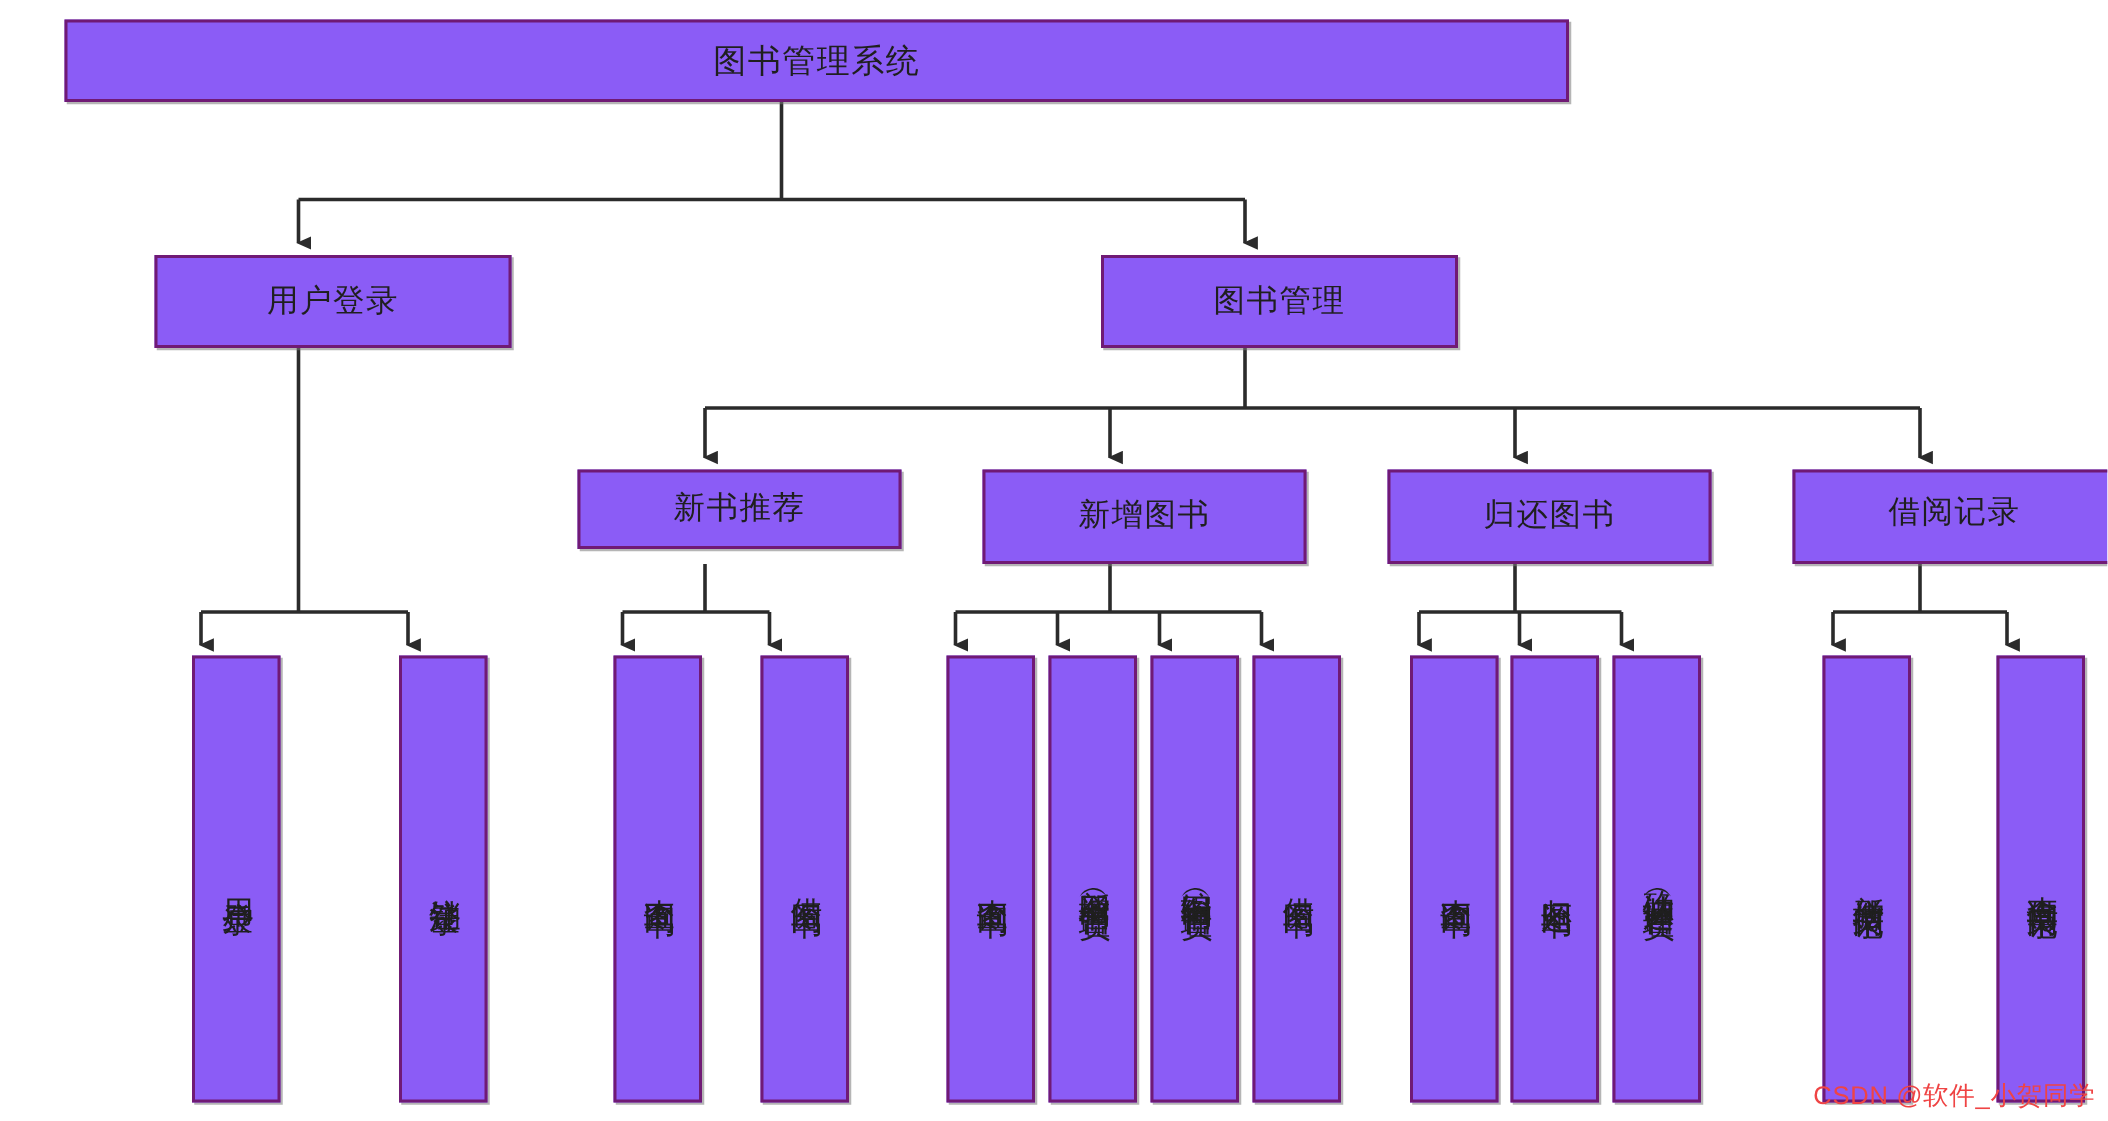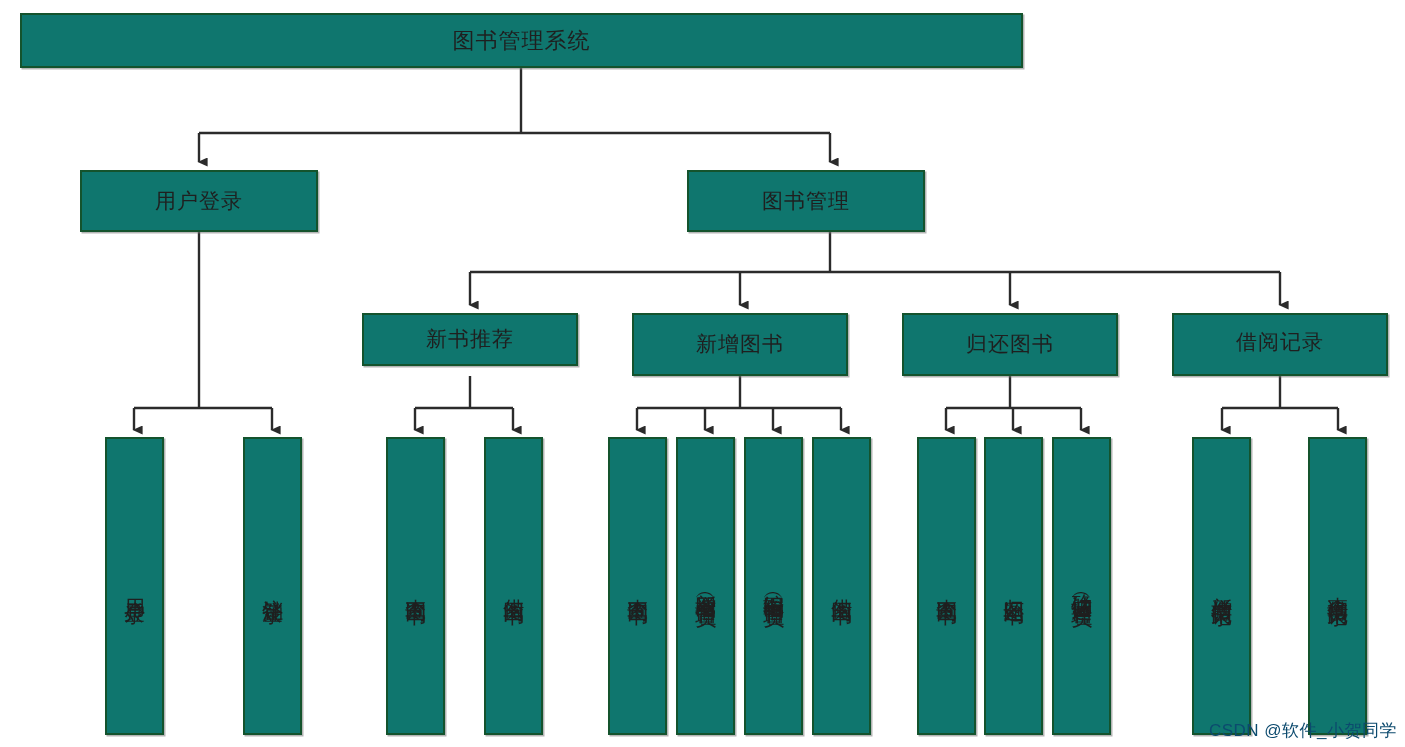--- a/index.html
+++ b/index.html
@@ -22,26 +22,27 @@
     position: absolute;
     left: 0;
     top: 0;
     width: 1405px;
     height: 747px;
     pointer-events: none;
   }
   .node {
     position: absolute;
     box-sizing: border-box;
-    border: 2px solid #14532d;
-    background: #0f766e;
+    border: 2px solid #701a75;
+    background: #8b5cf6;
     display: flex;
     align-items: center;
     justify-content: center;
     box-shadow: 1.5px 1.5px 0 rgba(120,120,120,0.55);
+    margin-left: 23px;
   }
   .node .label {
     font-size: 21px;
     line-height: 1.18;
     letter-spacing: 1px;
     color: #1f1f1f;
     white-space: nowrap;
   }
   .node.root .label { font-size: 22px; }
   .node.leaf {
@@ -57,21 +58,21 @@
     line-height: 1.16;
     letter-spacing: 2px;
     white-space: normal;
     max-height: 100%;
   }
   #watermark {
     position: absolute;
     right: 8px;
     bottom: 5px;
     font-size: 17px;
-    color: #0c4a6e;
+    color: #ef4444;
     letter-spacing: 0.5px;
     white-space: nowrap;
   }
 </style>
 </head>
 <body>
 
 <div id="canvas">
 
   <svg id="edges" viewBox="0 0 1405 747">
@@ -124,21 +125,21 @@
     </g>
   </svg>
 
   <div class="node root" style="left:20px; top:13px; width:1003px; height:55px;">
     <span class="label">图书管理系统</span>
   </div>
 
   <div class="node" style="left:80px; top:170px; width:238px; height:62px;">
     <span class="label">用户登录</span>
   </div>
-  <div class="node" style="left:687px; top:170px; width:238px; height:62px;justify-content:center;">
+  <div class="node" style="left:711px; top:170px; width:238px; height:62px;justify-content:center;">
     <span class="label">图书管理</span>
   </div>
 
   <div class="node" style="left:362px; top:313px; width:216px; height:53px;">
     <span class="label">新书推荐</span>
   </div>
   <div class="node" style="left:632px; top:313px; width:216px; height:63px;">
     <span class="label">新增图书</span>
   </div>
   <div class="node" style="left:902px; top:313px; width:216px; height:63px;">

